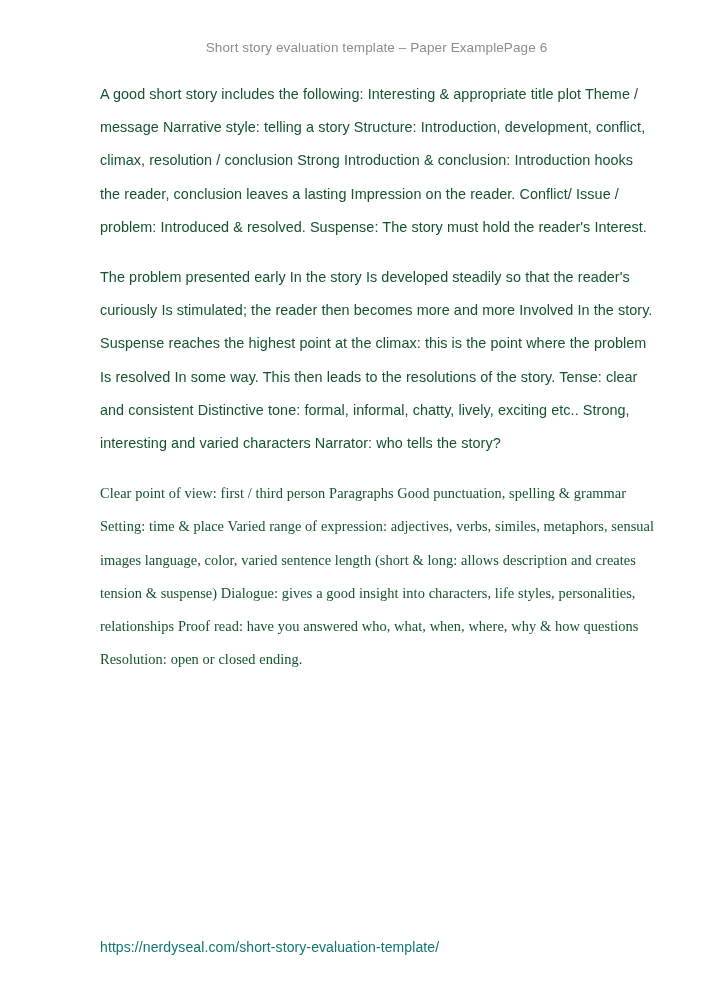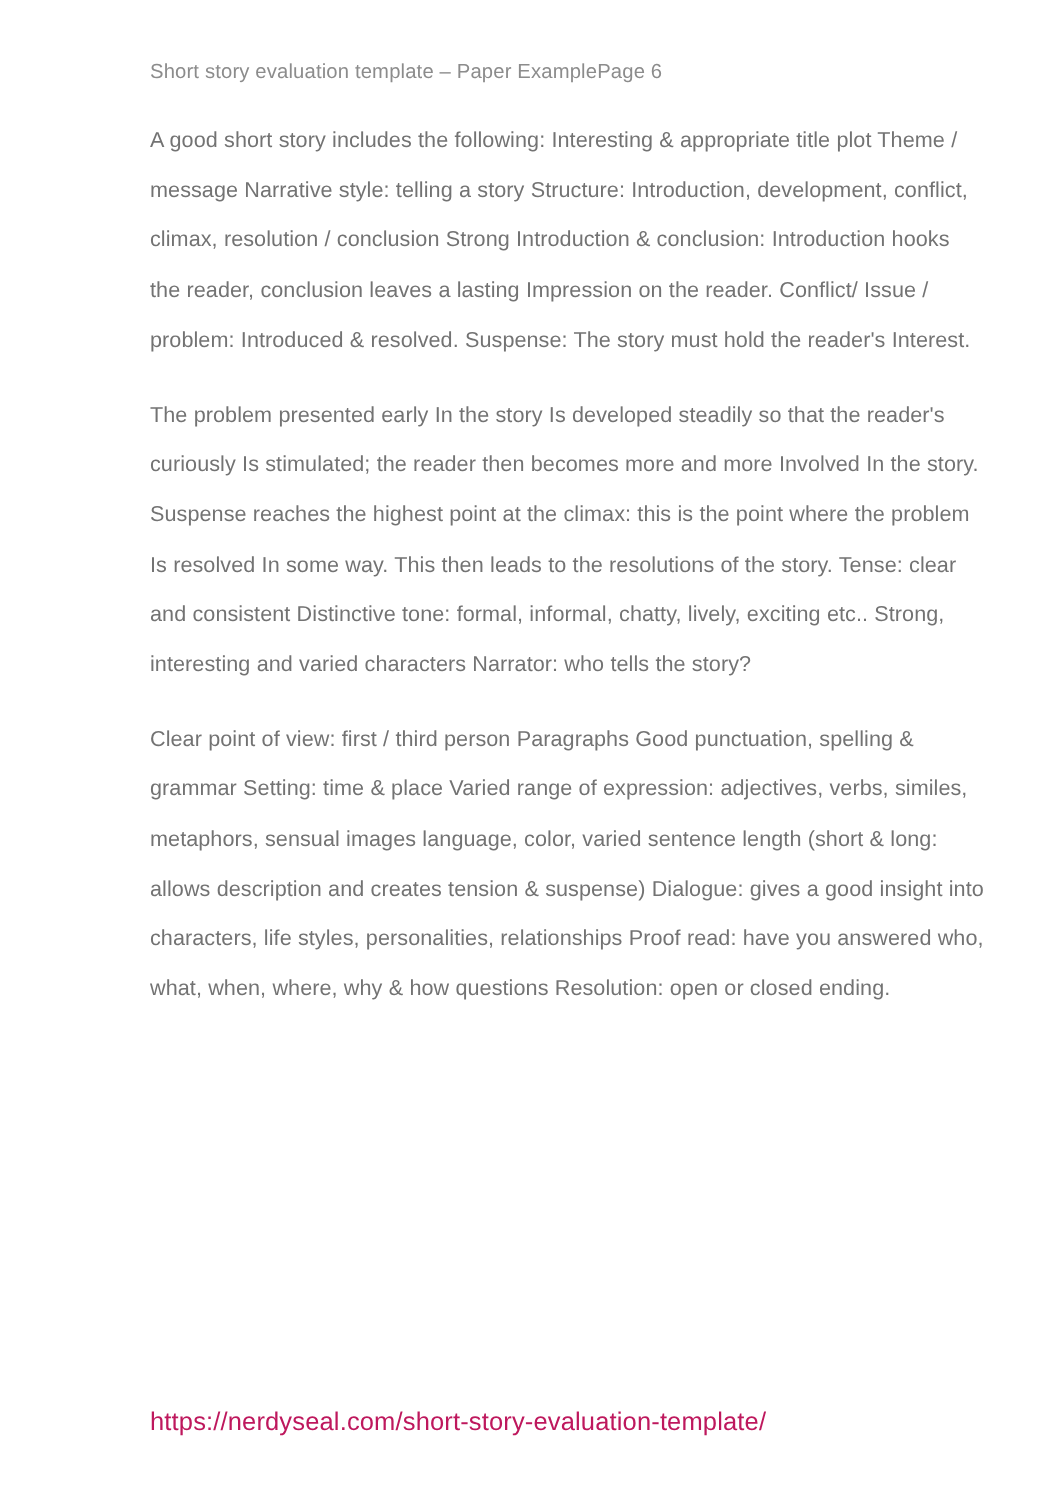--- a/index.html
+++ b/index.html
@@ -25,21 +25,21 @@
 
   
   .doc-header {
     position: absolute;
     left: 100px;
     right: 51px;
     top: 40px;
     height: 22px;
     display: flex;
     align-items: baseline;
-    justify-content: flex-start;
+    justify-content: center;
     white-space: nowrap;
   }
   .doc-header .header-title {
     font-size: 13.5px;
     color: #8c8c8c;
     letter-spacing: 0.1px;
   }
   .doc-header .header-page {
     font-size: 13.5px;
     color: #8c8c8c;
@@ -50,39 +50,40 @@
   .doc-body {
     position: absolute;
     left: 100px;
     top: 78px;
     width: 556px;
   }
   .doc-body p {
     margin: 0 0 17px 0;
     font-size: 14.4px;
     line-height: 33.2px;
-    color: #737373;
+    color: #14532d;
     text-align: left;
     letter-spacing: 0.05px;
     word-spacing: 0.1px;
   }
   .doc-body p:last-child {
     margin-bottom: 0;
+    font-family: Liberation Serif, serif;
   }
 
   
   .doc-footer {
     position: absolute;
     left: 100px;
     top: 938px;
     width: 560px;
   }
   .doc-footer .source-url {
-    font-size: 17px;
-    color: #be185d;
+    font-size: 14px;
+    color: #0f766e;
     text-decoration: none;
     letter-spacing: 0.1px;
     white-space: nowrap;
   }
 </style>
 </head>
 <body>
 
 <div class="page">
 

